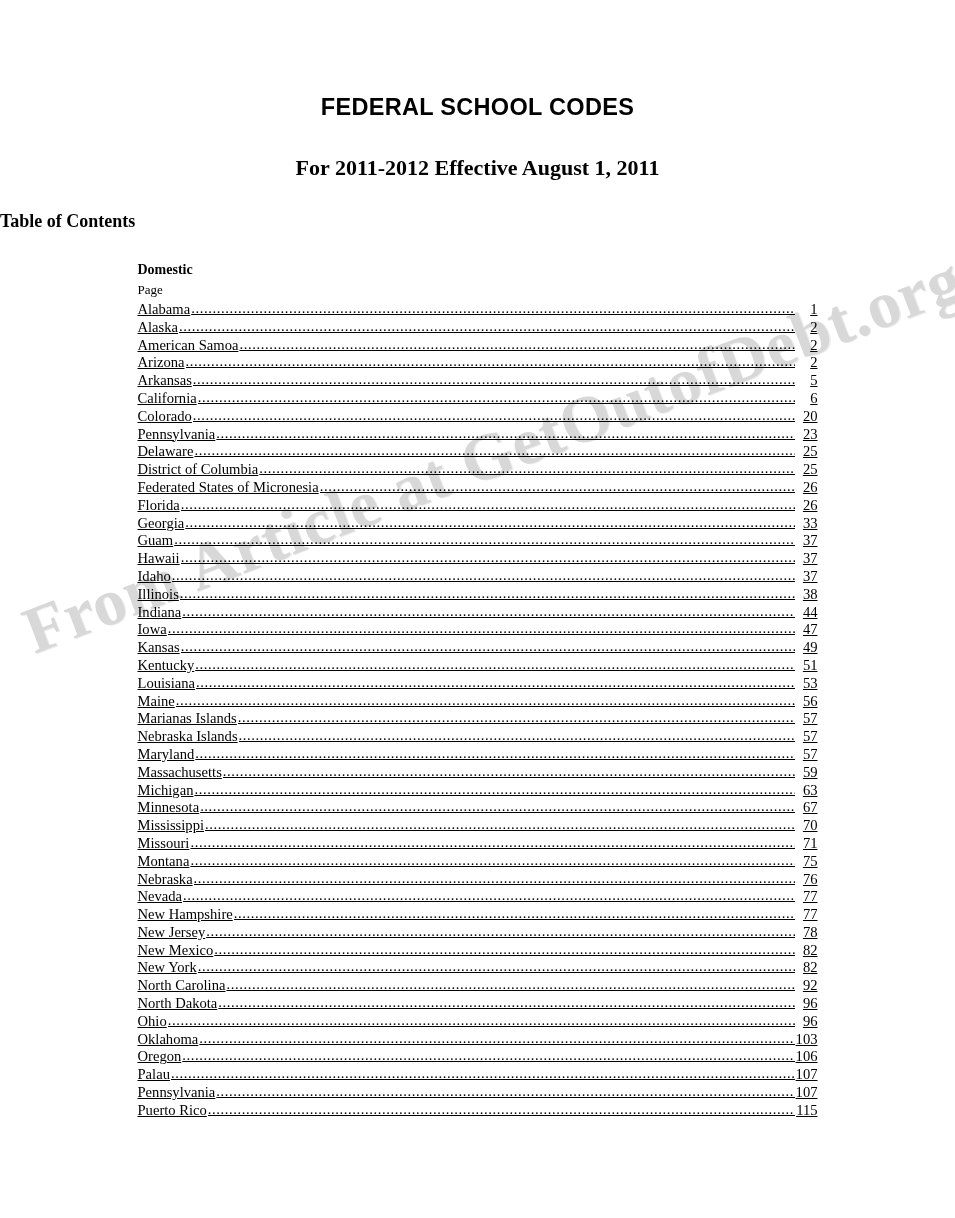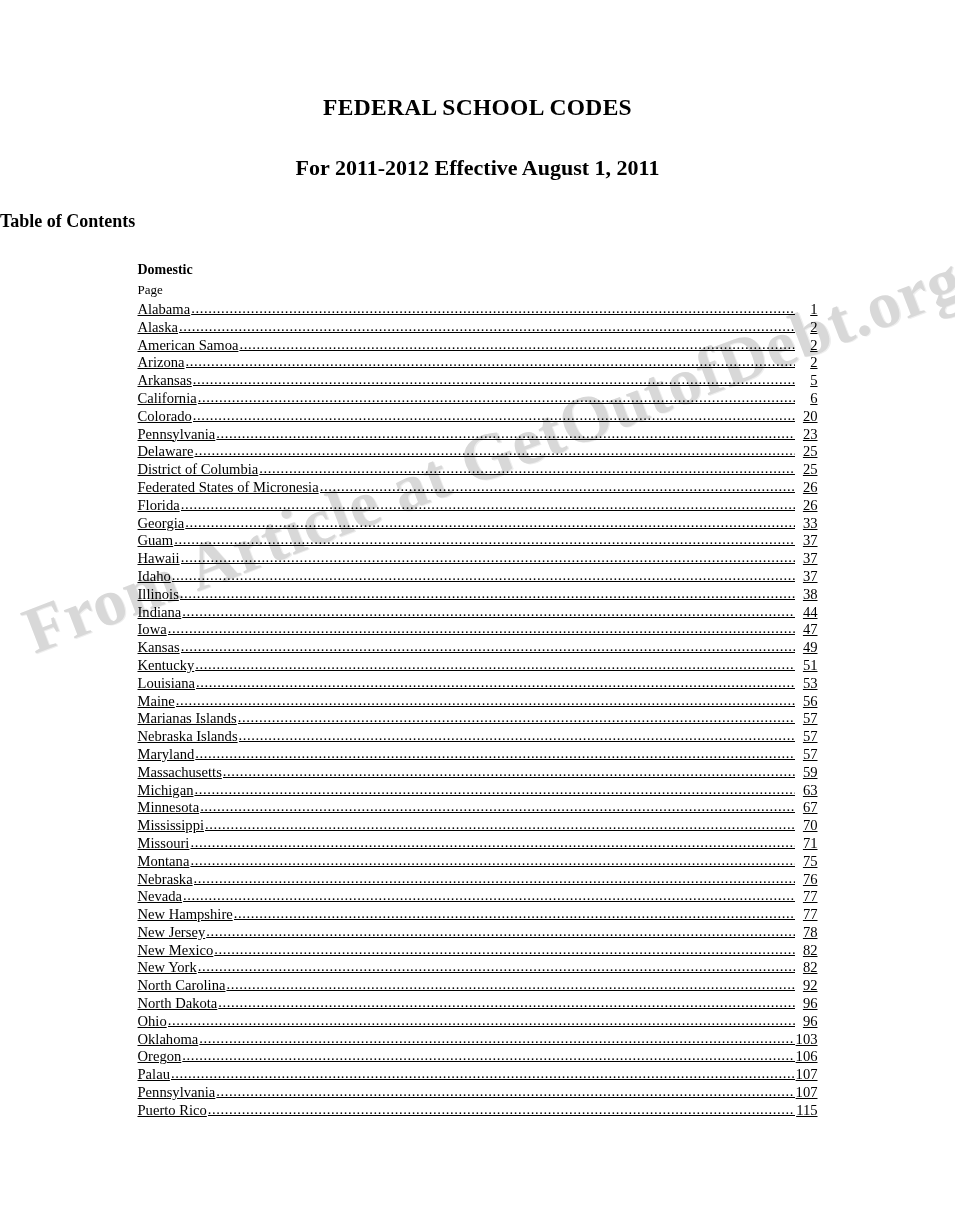--- a/index.html
+++ b/index.html
@@ -41,21 +41,21 @@
     z-index: 2;
     padding: 0;
   }
   h1.doc-title {
     margin: 0;
     padding-top: 94px;
     text-align: center;
     font-size: 23.5px;
     font-weight: bold;
     letter-spacing: 0.3px;
-    font-family: Liberation Serif, serif;
+    font-family: Liberation Sans, sans-serif;
   }
   h2.doc-subtitle {
     margin: 0;
     padding-top: 34px;
     text-align: center;
     font-size: 22px;
     font-weight: bold;
     font-family: "Liberation Serif", serif;
   }
   h3.doc-toc-heading {

